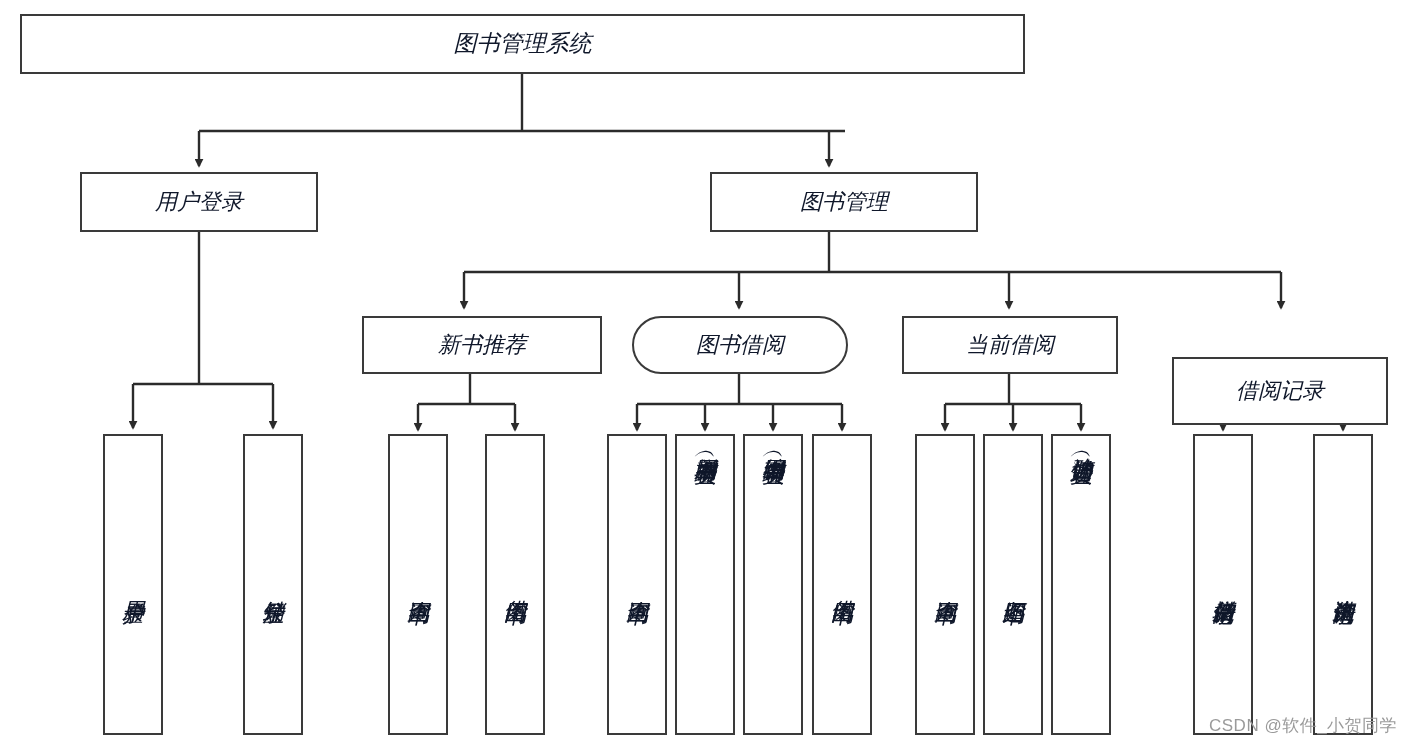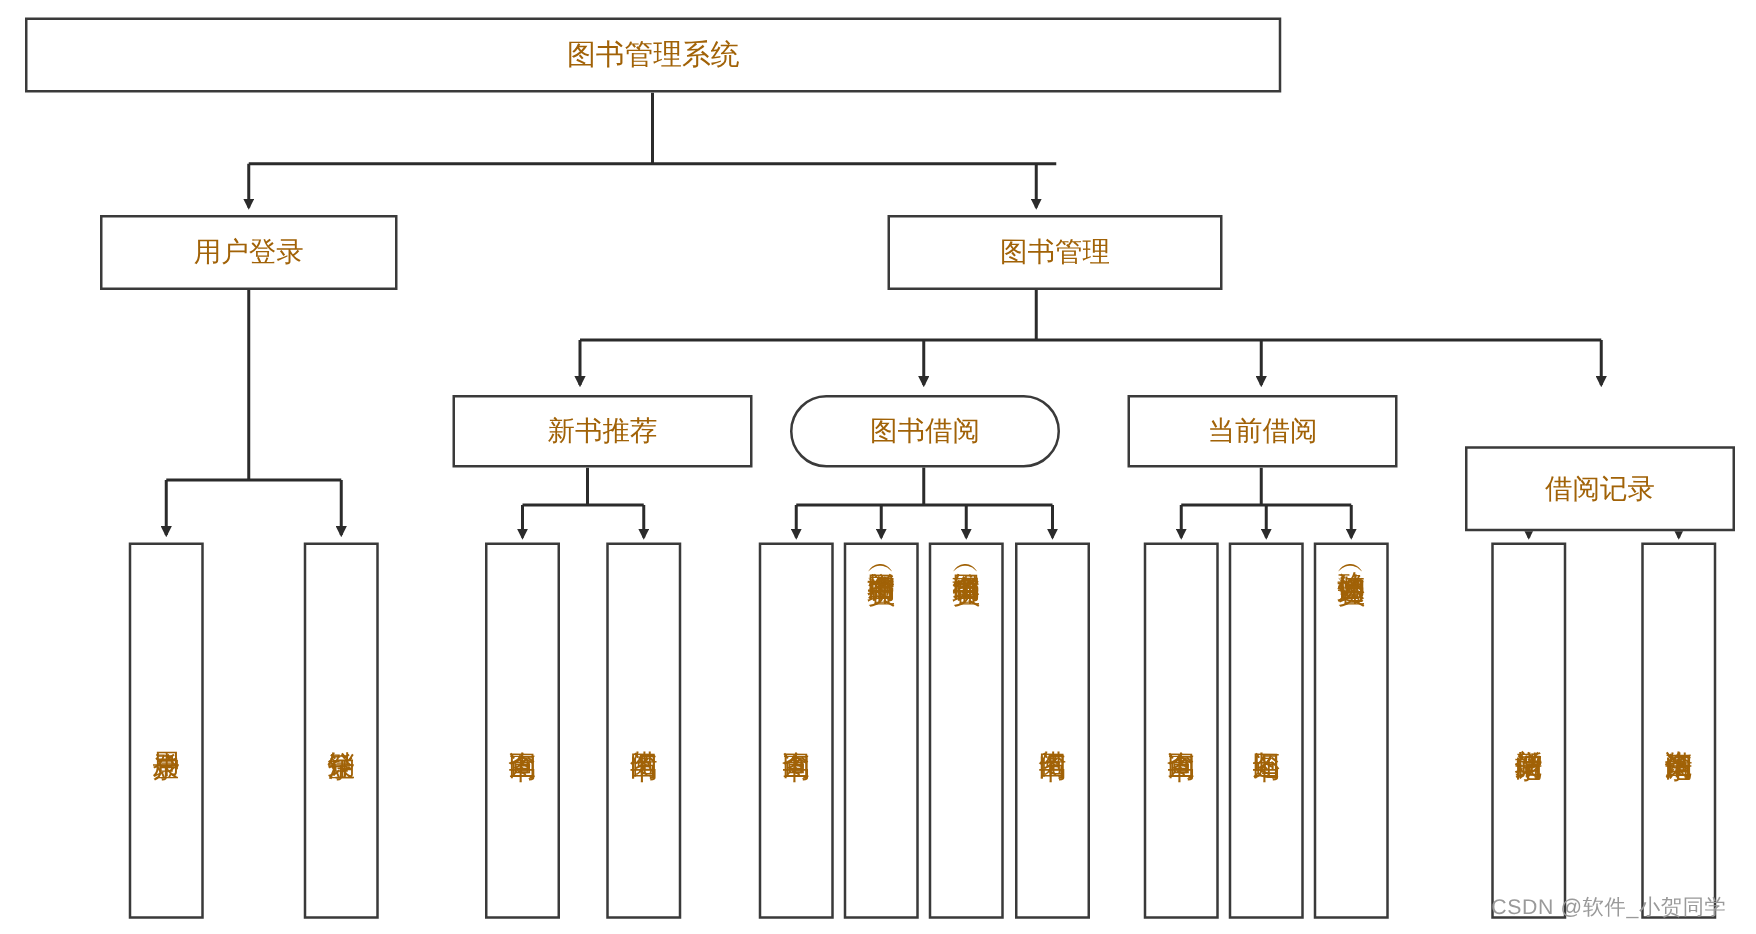--- a/index.html
+++ b/index.html
@@ -26,23 +26,24 @@
     pointer-events: none;
   }
   .node {
     position: absolute;
     box-sizing: border-box;
     background: #ffffff;
     border: 2px solid #3a3a3a;
     display: flex;
     align-items: center;
     justify-content: center;
-    color: #a16207;
+    color: #0f172a;
     line-height: 1.18;
     text-align: left;
+    font-style: italic;
   }
   .node .lbl {
     display: block;
     white-space: pre-line;
   }
   
   .node.h { font-size: 22px; }
   .node.root { font-size: 23px; }
   
   .node.v {
@@ -182,15 +183,15 @@
     <span class="lbl">确认归还（管理员）</span>
   </div>
 
   <div class="node v" style="left:1193px; top:434px; width:60px; height:301px;">
     <span class="lbl">新增借阅记录</span>
   </div>
   <div class="node v" style="left:1313px; top:434px; width:60px; height:301px;">
     <span class="lbl">查询借阅记录</span>
   </div>
 
-  <div class="watermark" style="left:1193px; top:714px;">CSDN @软件_小贺同学</div>
+  <div class="watermark" style="left:1193px; top:714px;padding-left:16px;">CSDN @软件_小贺同学</div>
 
 </div>
 
 </body></html>

